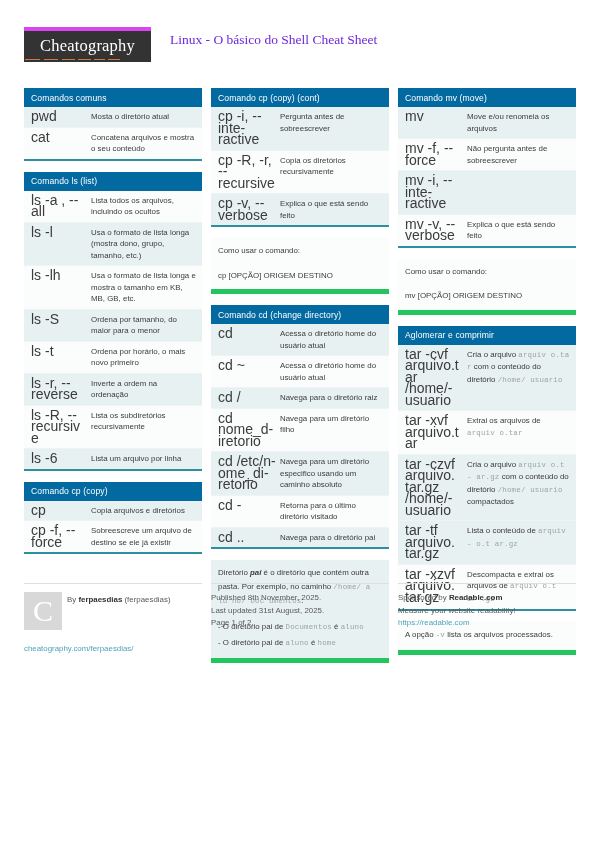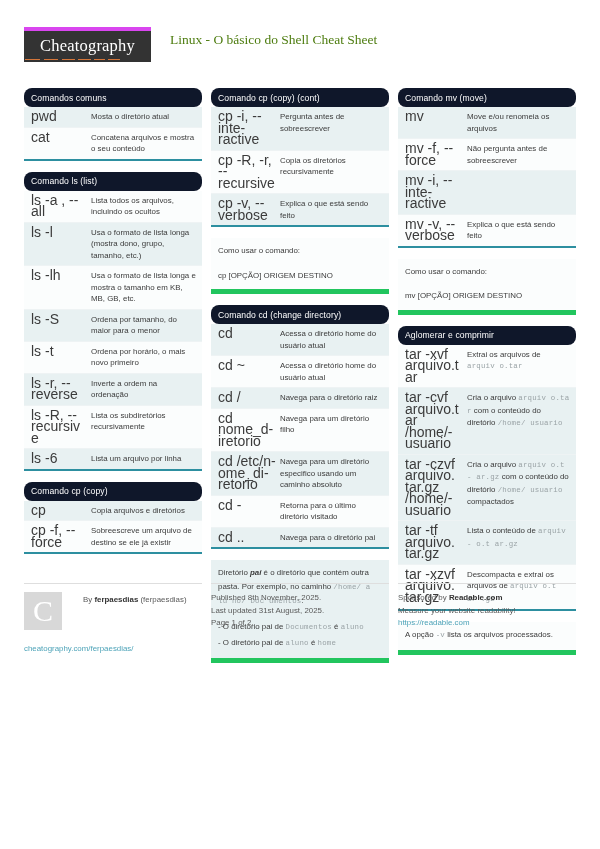--- a/index.html
+++ b/index.html
@@ -52,21 +52,21 @@
   .u2 { left: 20px; width: 14px; }
   .u3 { left: 38px; width: 13px; }
   .u4 { left: 54px; width: 13px; }
   .u5 { left: 70px; width: 11px; }
   .u6 { left: 84px; width: 12px; }
 
   .title-wrap { margin-left: 19px; padding-top: 5px; }
   .sheet-title {
     font-family: "Liberation Serif", serif;
     font-size: 13.5px;
-    color: #4d7c0f;
+    color: #6d28d9;
     line-height: 16px;
     white-space: nowrap;
   }
   .sheet-byline {
     font-family: "Liberation Serif", serif;
     font-size: 11.2px;
     color: #333333;
     line-height: 15px;
     margin-top: 2px;
     white-space: nowrap;
@@ -81,27 +81,26 @@
     left: 24px; top: 88px;
     width: 552px;
     display: flex;
     gap: 9px;
   }
   .col { width: 178px; display: flex; flex-direction: column; }
 
   .block { margin-bottom: 11px; }
 
   .block-head {
-    background: #0f172a;
+    background: #0369a1;
     color: #ffffff;
     font-size: 8.6px;
     padding: 4.5px 6px 4.5px 7px;
     line-height: 10px;
     letter-spacing: 0.1px;
-    border-radius: 8px;
   }
   .tbl { border-bottom: 2px solid #2d8fa0; }
   .row {
     display: flex;
     padding: 4px 6px 4px 7px;
     border-bottom: 1px solid #eef3f4;
   }
   .row:last-child { border-bottom: none; }
   .row.odd  { background: #e8f1f2; }
   .row.even { background: #fbfdfd; }
@@ -157,21 +156,21 @@
     width: 38px; height: 38px;
     background: #d8d8d8;
     color: #ffffff;
     font-family: "Liberation Serif", serif;
     font-size: 30px;
     line-height: 38px;
     text-align: center;
     flex: none;
   }
   .f-by {
-    margin-left: 21px;
+    margin-left: 5px;
     font-size: 7.9px;
     color: #5a5a5a;
     line-height: 11px;
     padding-top: 2px;
   }
   .f-by b { color: #333; font-weight: bold; }
   .f-link {
     margin-top: 13px;
     font-size: 7.9px;
     color: #4da3b8;
@@ -359,27 +358,27 @@
         </div>
         <div class="block">
           <div class="note plain">
             <p>Como usar o comando:</p>
             <p>mv [OPÇÃO] ORIGEM DESTINO</p>
           </div>
         </div>
         <div class="block">
           <div class="block-head">Aglomerar e comprimir</div>
           <div class="tbl">
+            <div class="row odd">
+              <div class="cell-k">tar -cvf arquivo.tar /home/­usuario</div>
+              <div class="cell-v"><span>Cria o arquivo </span><span class="mono">arquiv o.ta r</span><span> com o conteúdo do diretório </span><span class="mono">/home/ usuario</span></div>
+            </div>
             <div class="row even">
               <div class="cell-k">tar -xvf arquivo.tar</div>
               <div class="cell-v"><span>Extrai os arquivos de </span><span class="mono">arquiv o.tar</span></div>
-            </div>
-            <div class="row odd">
-              <div class="cell-k">tar -cvf arquivo.tar /home/­usuario</div>
-              <div class="cell-v"><span>Cria o arquivo </span><span class="mono">arquiv o.ta r</span><span> com o conteúdo do diretório </span><span class="mono">/home/ usuario</span></div>
             </div>
             <div class="row odd">
               <div class="cell-k">tar -czvf arquivo.t­ar.gz /home/­usuario</div>
               <div class="cell-v"><span>Cria o arquivo </span><span class="mono">arquiv o.t - ar.gz</span><span> com o conteúdo do diretório </span><span class="mono">/home/ usuario</span><span> compactados</span></div>
             </div>
             <div class="row odd">
               <div class="cell-k">tar -tf arquivo.t­ar.gz</div>
               <div class="cell-v"><span>Lista o conteúdo de </span><span class="mono">arquiv - o.t ar.gz</span></div>
             </div>
             <div class="row even">

